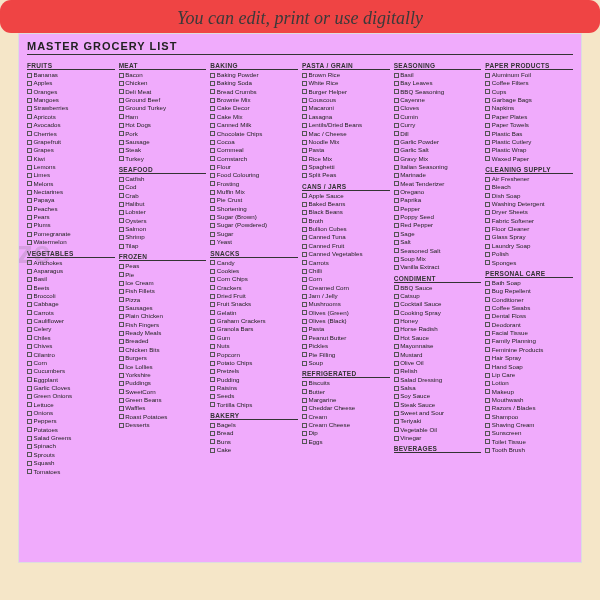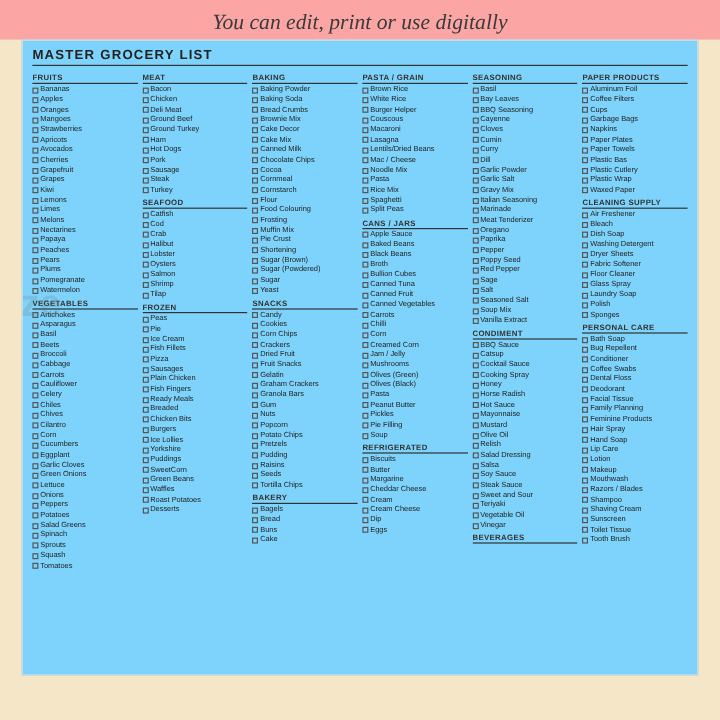--- a/index.html
+++ b/index.html
@@ -4,32 +4,33 @@
   <style>
     * { margin: 0; padding: 0; box-sizing: border-box; }
     body {
       width: 600px;
       height: 600px;
       background: #f5e6c8;
       font-family: Arial, sans-serif;
       overflow: hidden;
     }
     .top-banner {
-      background: #fca5a5;
+      background: #ef4444;
       text-align: center;
       padding: 8px 0 4px 0;
+      border-radius: 11px;
     }
     .top-banner-text {
       font-family: 'Georgia', serif;
       font-style: italic;
       font-size: 18px;
       color: #3a3a3a;
     }
     .document {
-      background: #7dd3fc;
+      background: #f0abfc;
       margin: 0 18px 8px 18px;
       padding: 6px 8px 6px 8px;
       border: 1px solid #ddd;
       height: 530px;
       overflow: hidden;
       position: relative;
     }
     .doc-title {
       font-size: 11px;
       font-weight: bold;

